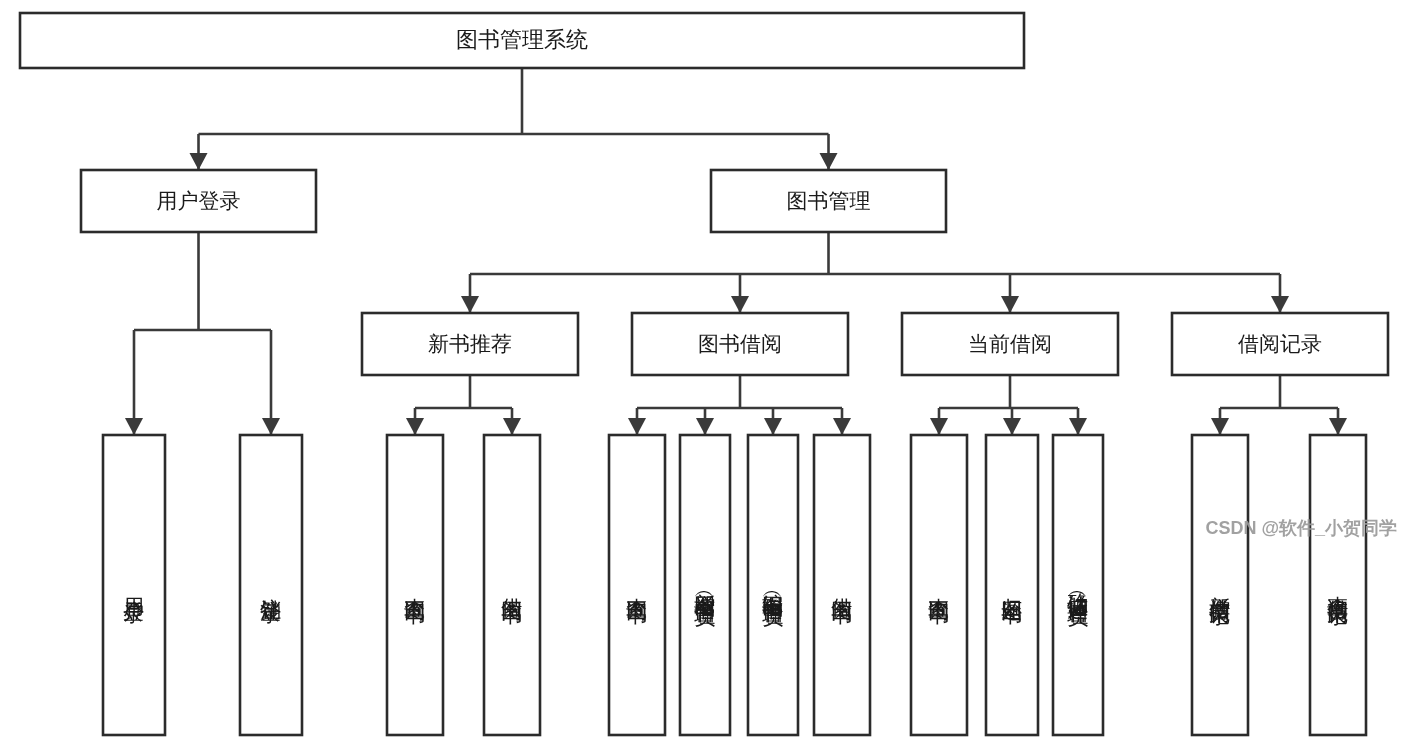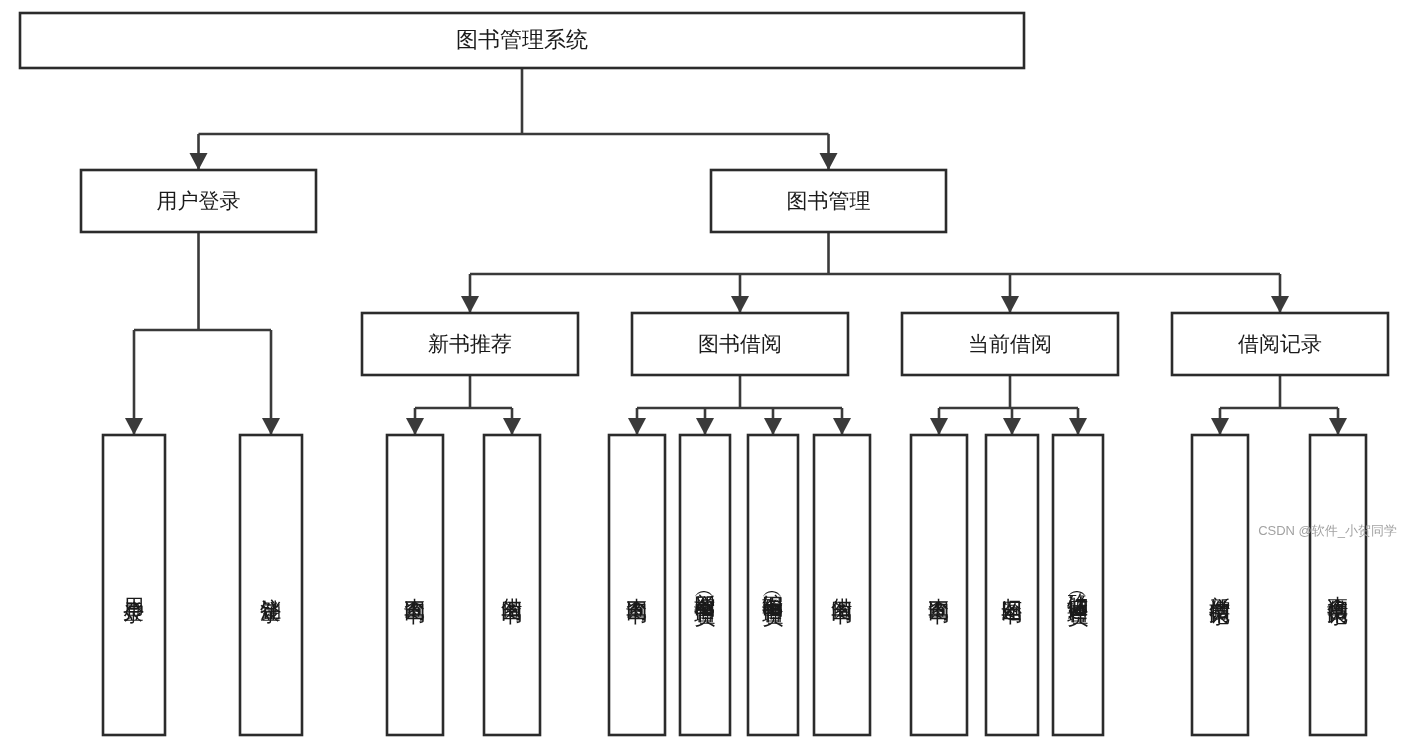--- a/index.html
+++ b/index.html
@@ -71,24 +71,25 @@
     align-items: center;
     justify-content: center;
     white-space: nowrap;
     pointer-events: none;
   }
   .watermark {
     position: absolute;
     right: 8px;
     bottom: 6px;
     font-family: "Liberation Sans", "DejaVu Sans", sans-serif;
-    font-size: 13px;
+    font-size: 18px;
     color: #9a9a9a;
     white-space: nowrap;
     opacity: 0.92;
+    font-weight: bold;
   }
 </style>
 </head>
 <body>
 
 <div id="diagram-root">
 
   <svg id="flow" viewBox="0 0 1405 747">
     <g id="connectors-layer">
         <line x1="522" y1="68" x2="522" y2="134" class="conn"></line>

